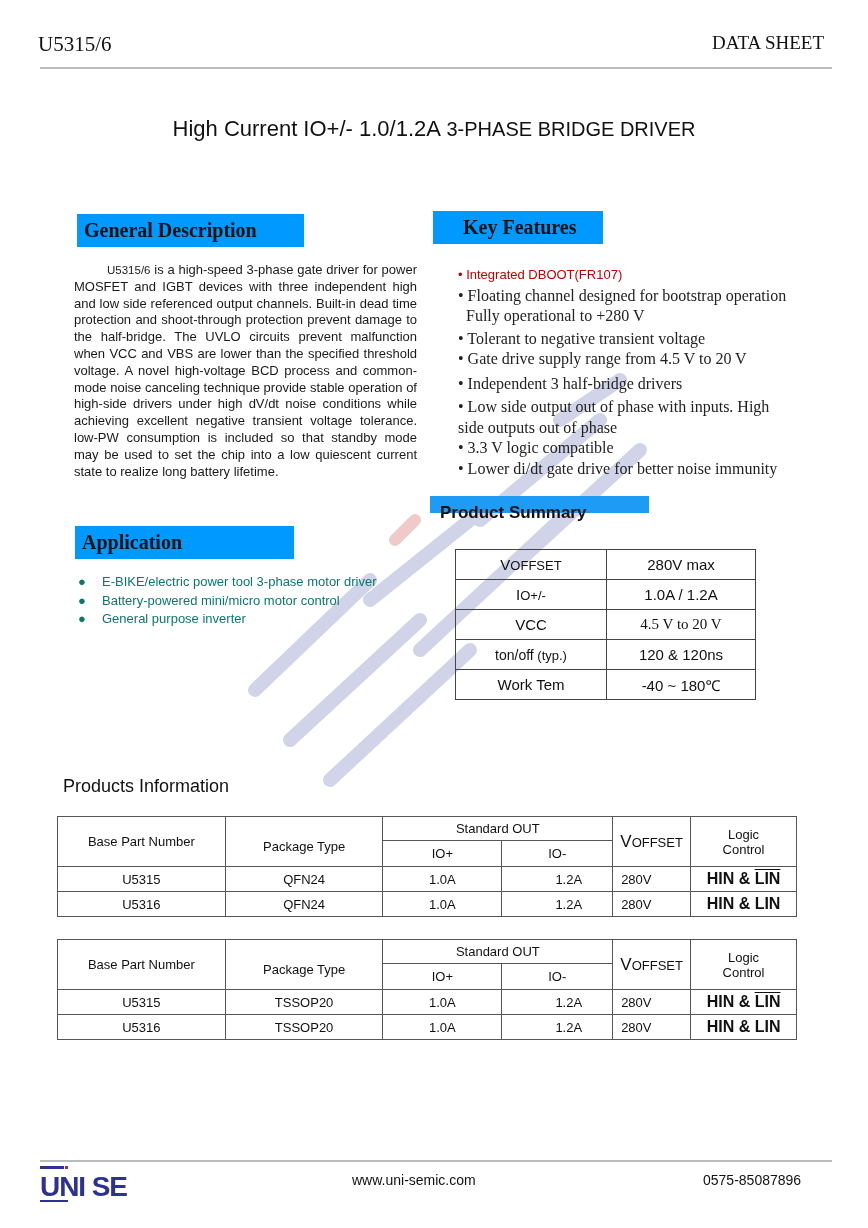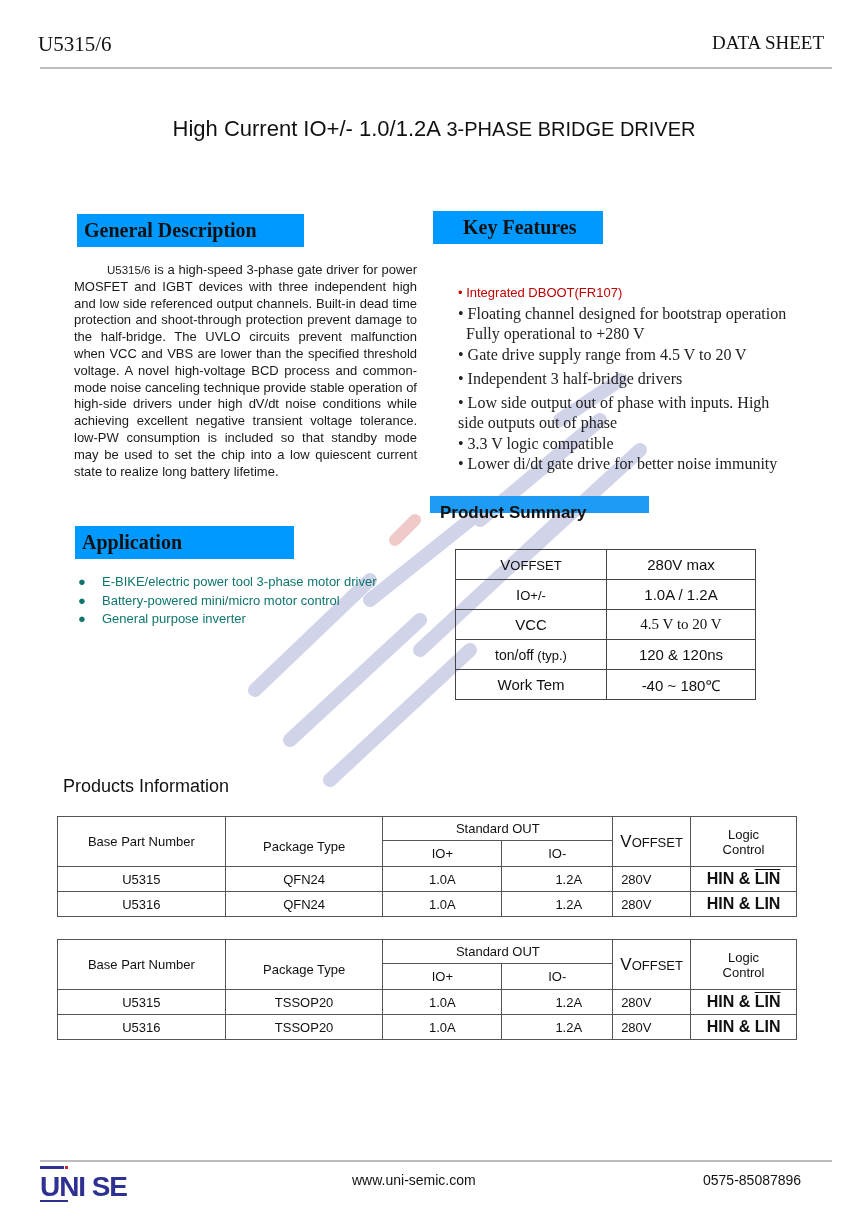--- a/index.html
+++ b/index.html
@@ -11,21 +11,21 @@
   .hdr-rule { left:40px; top:67px; width:792px; height:2px; background:#bcbcbc; }
   .title { left:0; width:868px; top:116px; text-align:center; font-size:20px; }
   .title .big { font-size:22px; }
   .sec-hdr { background:#0099ff; font-family:"Liberation Serif", serif; font-weight:bold; font-size:20px; color:#111; padding-left:7px; box-sizing:border-box; line-height:32px; }
   .gd-hdr { left:77px; top:214px; width:227px; height:33px; }
   .kf-hdr { left:433px; top:211px; width:170px; height:33px; padding-left:30px; }
   .app-hdr { left:75px; top:526px; width:219px; height:33px; }
   .ps-hdr { left:430px; top:496px; width:219px; height:17px; font-family:Liberation Sans, sans-serif; font-size:17px; padding-left:10px; line-height:33px; background:#1e9cf5; }
   .desc { left:74px; top:262px; width:343px; font-size:13px; line-height:16.8px; text-align:justify; color:#1a1a1a; }
   .desc .pn { font-size:11.5px; padding-left:33px; }
-  .features { left:458px; top:265px; width:380px; font-family:"Liberation Serif", serif; font-size:16px; color:#222;margin-top:18px; }
+  .features { left:458px; top:265px; width:380px; font-family:"Liberation Serif", serif; font-size:16px; color:#222; }
   .features div { line-height:20.5px; white-space:nowrap; }
   .features .red { color:#c00000; font-family:"Liberation Sans", sans-serif; font-size:13px; }
   .apps { left:78px; top:573px; font-size:13px; color:#0f766e; }
   .apps div { line-height:18.5px; }
   .apps .b { display:inline-block; width:24px; }
   table { border-collapse:collapse; }
   .sum { left:455px; top:549px; width:301px; }
   .sum td { border:1px solid #444; height:29px; padding:0; text-align:center; font-size:15px; }
   .sum td.k { width:150px; }
   .sum .sc { font-size:13px; }
@@ -71,20 +71,21 @@
 <div class="abs sec-hdr gd-hdr">General Description</div>
 <div class="abs desc">
   <span class="pn">U5315/6</span><span> is a high-speed 3-phase gate driver for power MOSFET and IGBT devices with three independent high and low side referenced output channels. Built-in dead time protection and shoot-through protection prevent damage to the half-bridge. The UVLO circuits prevent malfunction when VCC and VBS are lower than the specified threshold voltage. A novel high-voltage BCD process and common-mode noise canceling technique provide stable operation of high-side drivers under high dV/dt noise conditions while achieving excellent negative transient voltage tolerance.  low-PW consumption is included so that standby mode may be used to set the chip into a low quiescent current state to realize long battery lifetime.</span>
 </div>
 
 <div class="abs sec-hdr kf-hdr">Key Features</div>
 <div class="abs features">
   <div class="red">• Integrated   DBOOT(FR107)</div>
   <div>• Floating channel designed for bootstrap operation</div>
   <div style="white-space:pre">  Fully operational to +280 V</div>
+  <div style="margin-top:2px">• Tolerant to negative transient voltage</div>
   <div>• Gate drive supply range from 4.5 V to 20 V</div>
   <div style="margin-top:4px">• Independent 3 half-bridge drivers</div>
   <div style="margin-top:3px">• Low side output out of phase with inputs. High</div>
   <div>side outputs out of phase</div>
   <div>• 3.3 V logic compatible</div>
   <div>• Lower di/dt gate drive for better noise immunity</div>
 </div>
 
 <div class="abs sec-hdr app-hdr">Application</div>
 <div class="abs apps">

